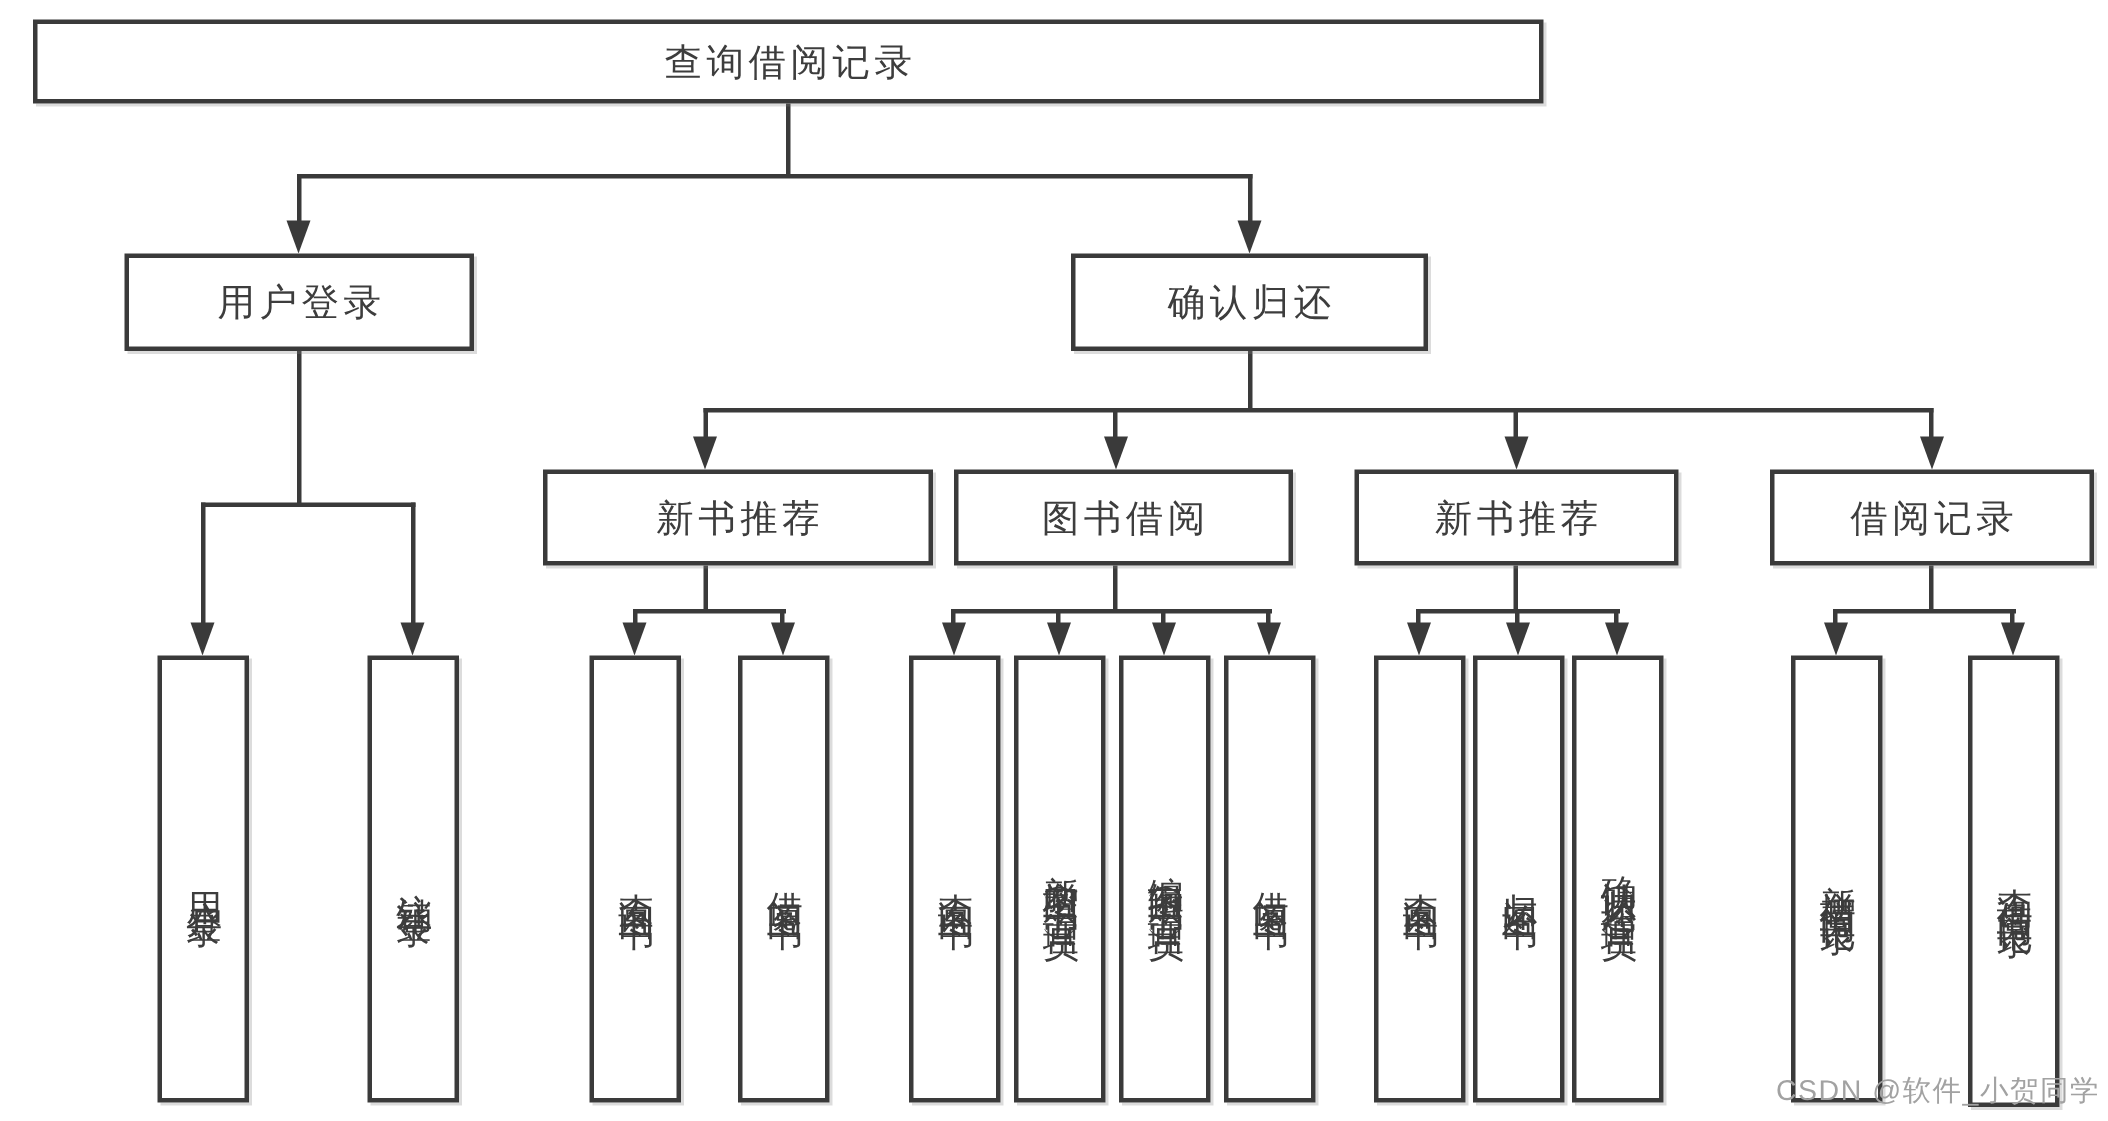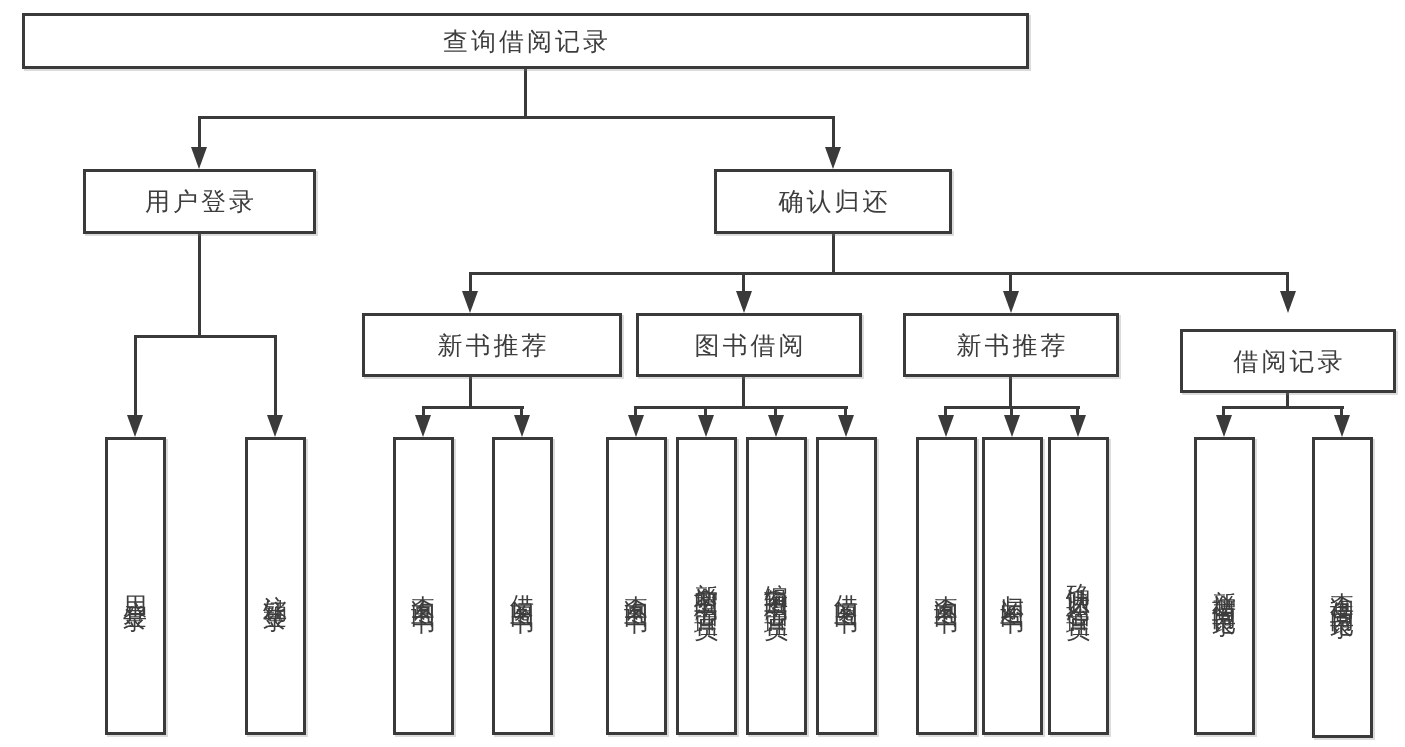--- a/index.html
+++ b/index.html
@@ -70,21 +70,21 @@
 
   <div class="box h" style="left:362px;top:313px;width:260px;height:64px;">
     <span>新书推荐</span>
   </div>
   <div class="box h" style="left:636px;top:313px;width:226px;height:64px;">
     <span>图书借阅</span>
   </div>
   <div class="box h" style="left:903px;top:313px;width:216px;height:64px;">
     <span>新书推荐</span>
   </div>
-  <div class="box h" style="left:1180px;top:313px;width:216px;height:64px;margin-top:16px;">
+  <div class="box h" style="left:1180px;top:313px;width:216px;height:64px;">
     <span>借阅记录</span>
   </div>
 
   <div class="ln" style="left:469px;top:376px;width:3px;height:31px;"></div>
   <div class="ln" style="left:422px;top:406px;width:102px;height:3px;"></div>
   <div class="ln" style="left:422px;top:406px;width:3px;height:11px;"></div>
   <div class="ah" style="left:415px;top:415px;"></div>
   <div class="ln" style="left:520px;top:406px;width:3px;height:11px;"></div>
   <div class="ah" style="left:514px;top:415px;"></div>
 
@@ -152,14 +152,15 @@
     <span>确认归还（管理员）</span>
   </div>
 
   <div class="box v" style="left:1194px;top:437px;width:61px;height:298px;">
     <span>新增借阅记录</span>
   </div>
   <div class="box v" style="left:1312px;top:437px;width:61px;height:301px;">
     <span>查询借阅记录</span>
   </div>
 
+  <div class="watermark">CSDN @软件_小贺同学</div>
 
 </div>
 
 </body></html>

